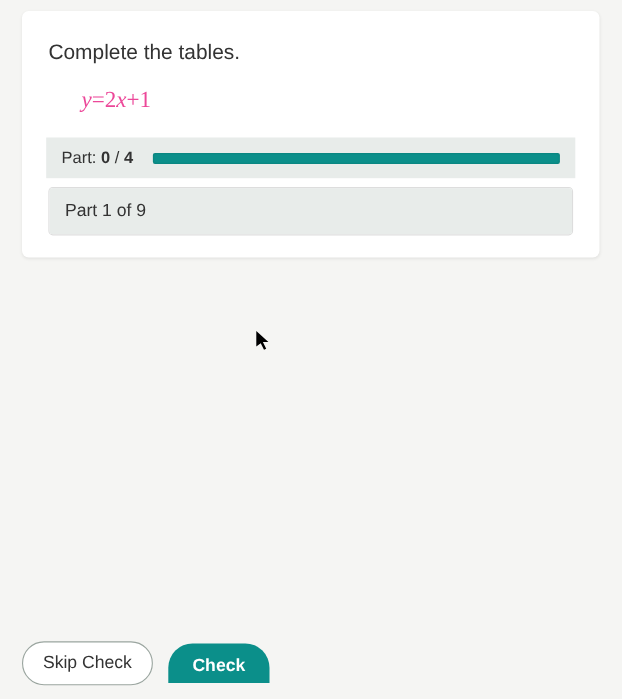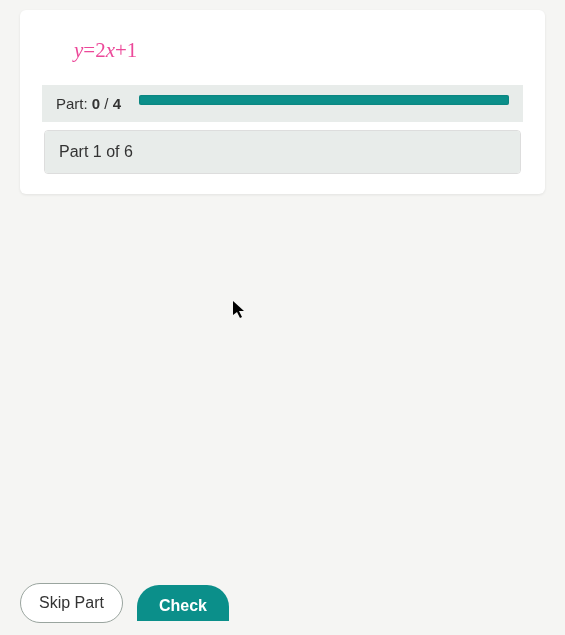--- a/index.html
+++ b/index.html
@@ -29,21 +29,21 @@
   font-size: 21px;
   margin-left: 30px;
   margin-bottom: 22px;
   color: #ec4899;
 }
 .equation .op { font-style: normal; }
 .progress-row {
   background: #e8ecea;
   padding: 10px 14px;
   display: flex;
-  align-items: flex-start;
+  align-items: center;
   gap: 18px;
   margin: 0 -2px 8px -2px;
 }
 .progress-label { font-size: 15px; }
 .progress-label b { font-weight: bold; }
 .progress-bar {
   flex: 1;
   height: 10px;
   background: #0b8f8a;
   border-radius: 2px;
@@ -142,38 +142,39 @@
 .cursor {
   position: absolute;
   pointer-events: none;
 }
 </style>
 </head>
 <body>
 
 <div class="card">
 
+  <div class="title">Complete the tables.</div>
 
   <div class="equation">
     <span>y</span><span class="op">=</span><span class="op">2</span><span>x</span><span class="op">+</span><span class="op">1</span>
   </div>
 
   <div class="progress-row">
     <div class="progress-label">
       <span>Part: </span><b>0</b><span> / </span><b>4</b>
     </div>
     <div class="progress-bar"></div>
   </div>
 
   <div class="part-card">
-    <div class="part-header">Part 1 of 6</div>
+    <div class="part-header">Part 1 of 9</div>
   </div>
 
 </div>
 
 <div class="footer-row">
-  <button class="skip-btn">Skip Part</button>
+  <button class="skip-btn">Skip Check</button>
   <button class="check-btn">Check</button>
 </div>
 
 <svg class="cursor" style="left:232px; top:300px;" width="16" height="20" viewBox="0 0 16 20">
   <path d="M1 1 L1 15 L5 12 L8 18 L10 17 L7 11 L12 11 Z" fill="#000"></path>
 </svg>
 
 </body></html>

